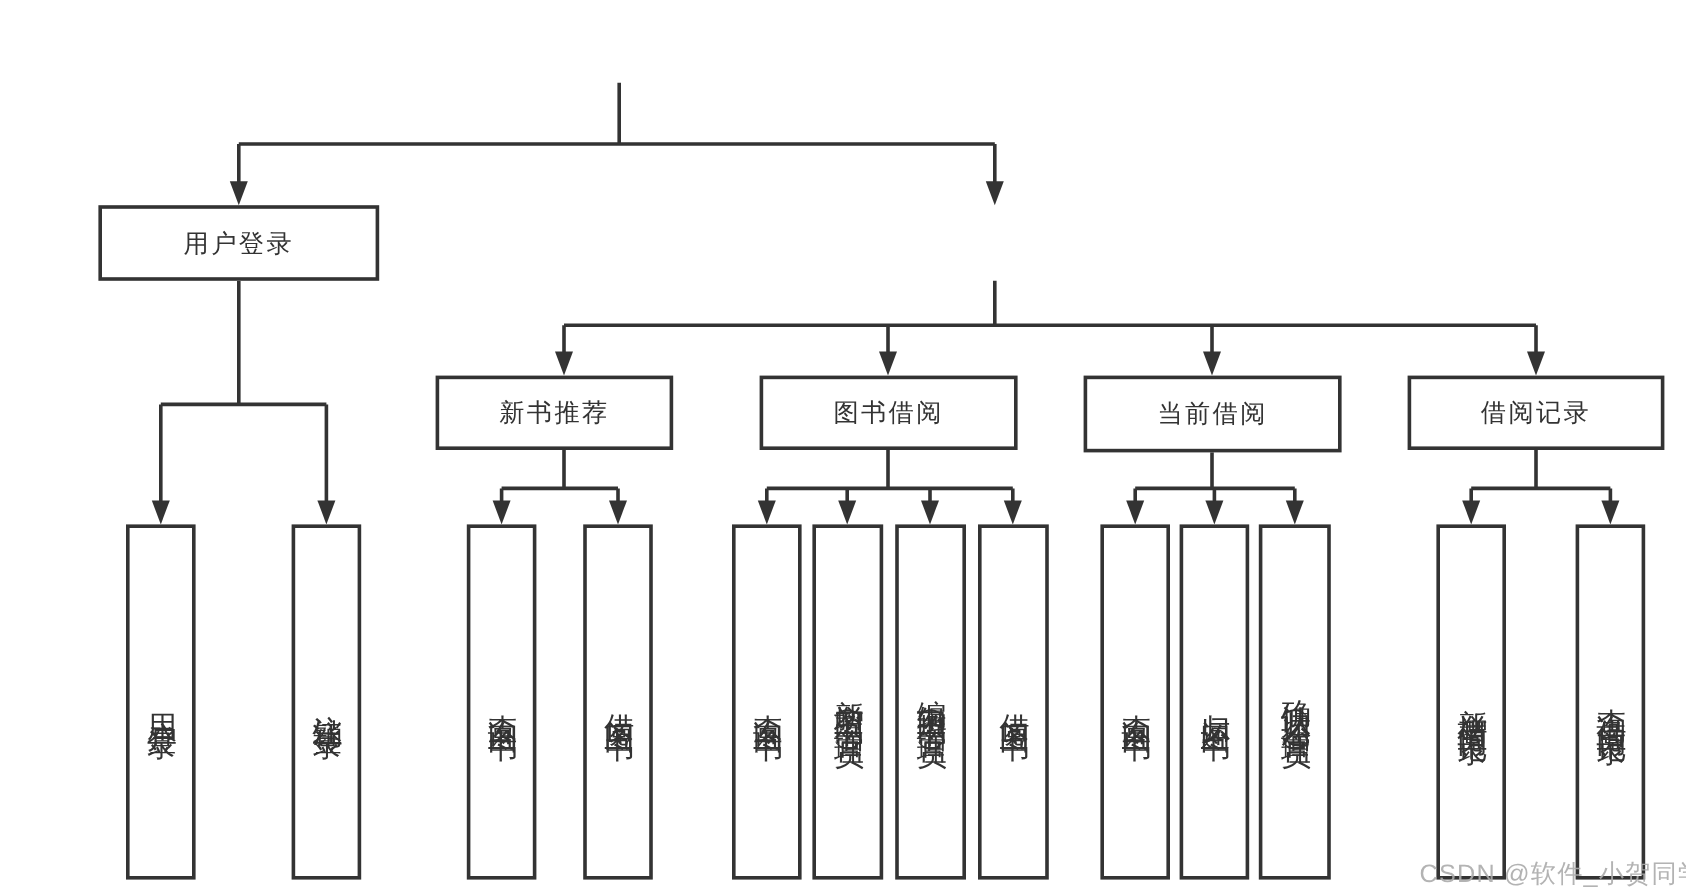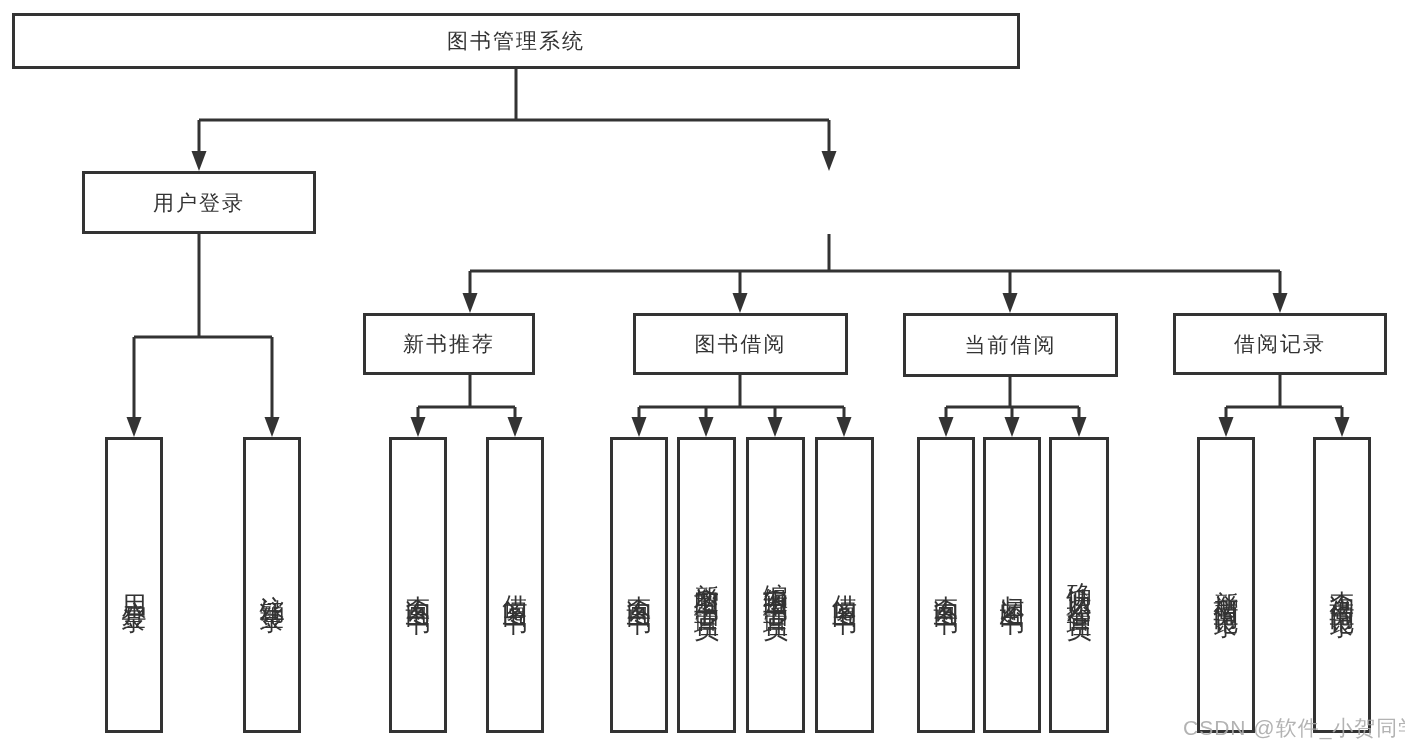--- a/index.html
+++ b/index.html
@@ -66,25 +66,24 @@
       <polygon class="arrow" points="767.5,417 782.5,417 775,437"></polygon>
       <polygon class="arrow" points="836.5,417 851.5,417 844,437"></polygon>
       <polygon class="arrow" points="938.5,417 953.5,417 946,437"></polygon>
       <polygon class="arrow" points="1004.5,417 1019.5,417 1012,437"></polygon>
       <polygon class="arrow" points="1071.5,417 1086.5,417 1079,437"></polygon>
       <polygon class="arrow" points="1218.5,417 1233.5,417 1226,437"></polygon>
       <polygon class="arrow" points="1334.5,417 1349.5,417 1342,437"></polygon>
     </g>
   </svg>
 
-  <div class="hbox" style="left:12px;top:13px;width:1008px;height:56px;">图书管理系统</div>
 
   <div class="hbox" style="left:82px;top:171px;width:234px;height:63px;">用户登录</div>
 
-  <div class="hbox" style="left:363px;top:313px;width:172px;height:62px;">新书推荐</div>
+  <div class="hbox" style="left:363px;top:313px;width:198px;height:62px;">新书推荐</div>
   <div class="hbox" style="left:633px;top:313px;width:215px;height:62px;">图书借阅</div>
   <div class="hbox" style="left:903px;top:313px;width:215px;height:64px;">当前借阅</div>
   <div class="hbox" style="left:1173px;top:313px;width:214px;height:62px;">借阅记录</div>
 
   <div class="vbox" style="left:105px;">用户登录</div>
   <div class="vbox" style="left:243px;">注销登录</div>
 
   <div class="vbox" style="left:389px;">查询图书</div>
   <div class="vbox" style="left:486px;">借阅图书</div>
 

